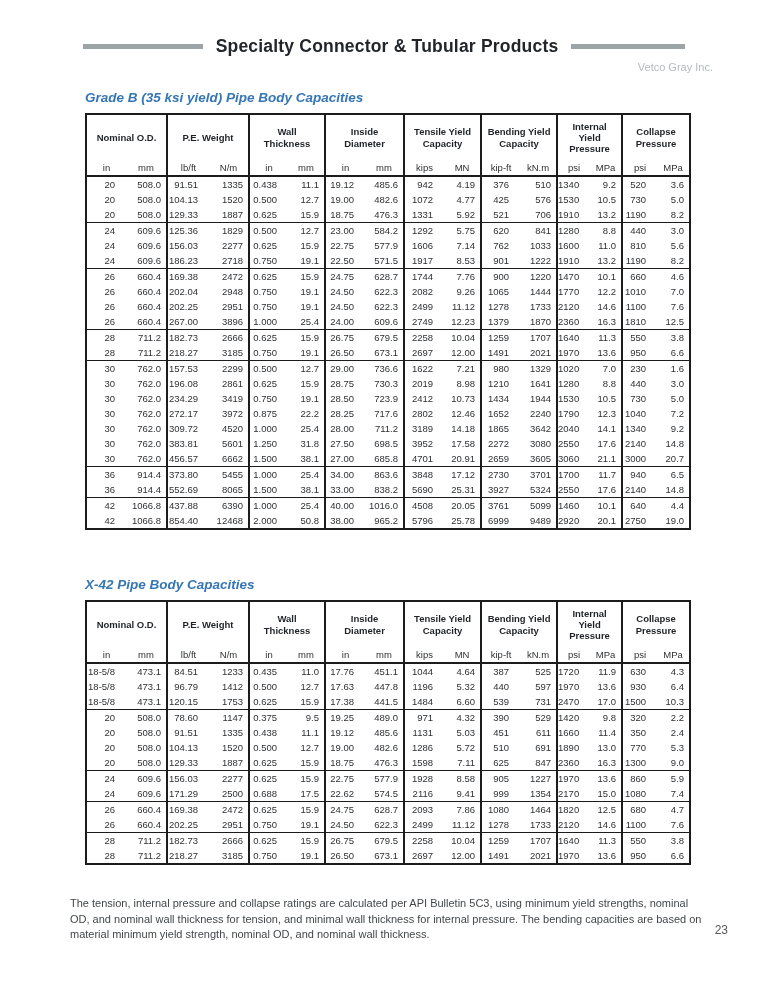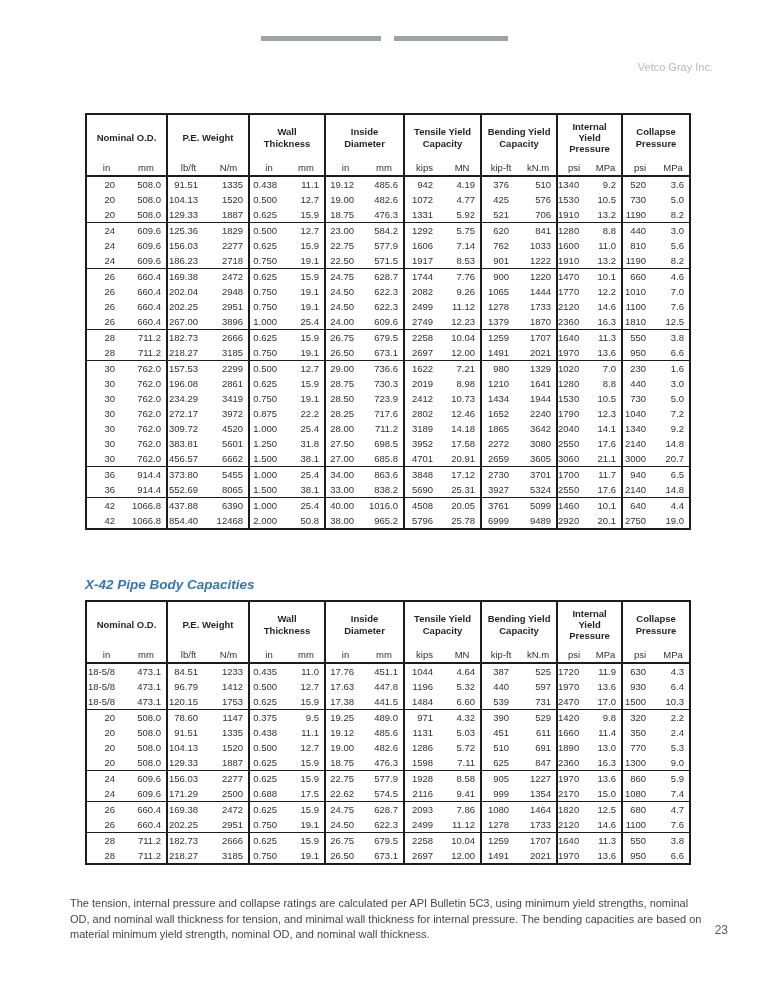--- a/index.html
+++ b/index.html
@@ -61,24 +61,26 @@
   }
   .pageno { position:absolute; top:923px; right:40px; font-size:12px; color:#55595c; }
 </style>
 </head>
 <body>
 
 <div class="page">
 
   <div class="header-row">
     <span class="rule left"></span>
+    <h1 class="title">Specialty Connector &amp; Tubular Products</h1>
     <span class="rule right"></span>
   </div>
   <div class="company">Vetco Gray Inc.</div>
 
+  <h2 class="tbl-title" id="t1-title">Grade B (35 ksi yield) Pipe Body Capacities</h2>
   <table class="cap" id="table1">
       <colgroup>
         <col style="width: 40px;">
         <col style="width: 41px;">
         <col style="width: 42px;">
         <col style="width: 40px;">
         <col style="width: 39px;">
         <col style="width: 37px;">
         <col style="width: 40px;">
         <col style="width: 39px;">

